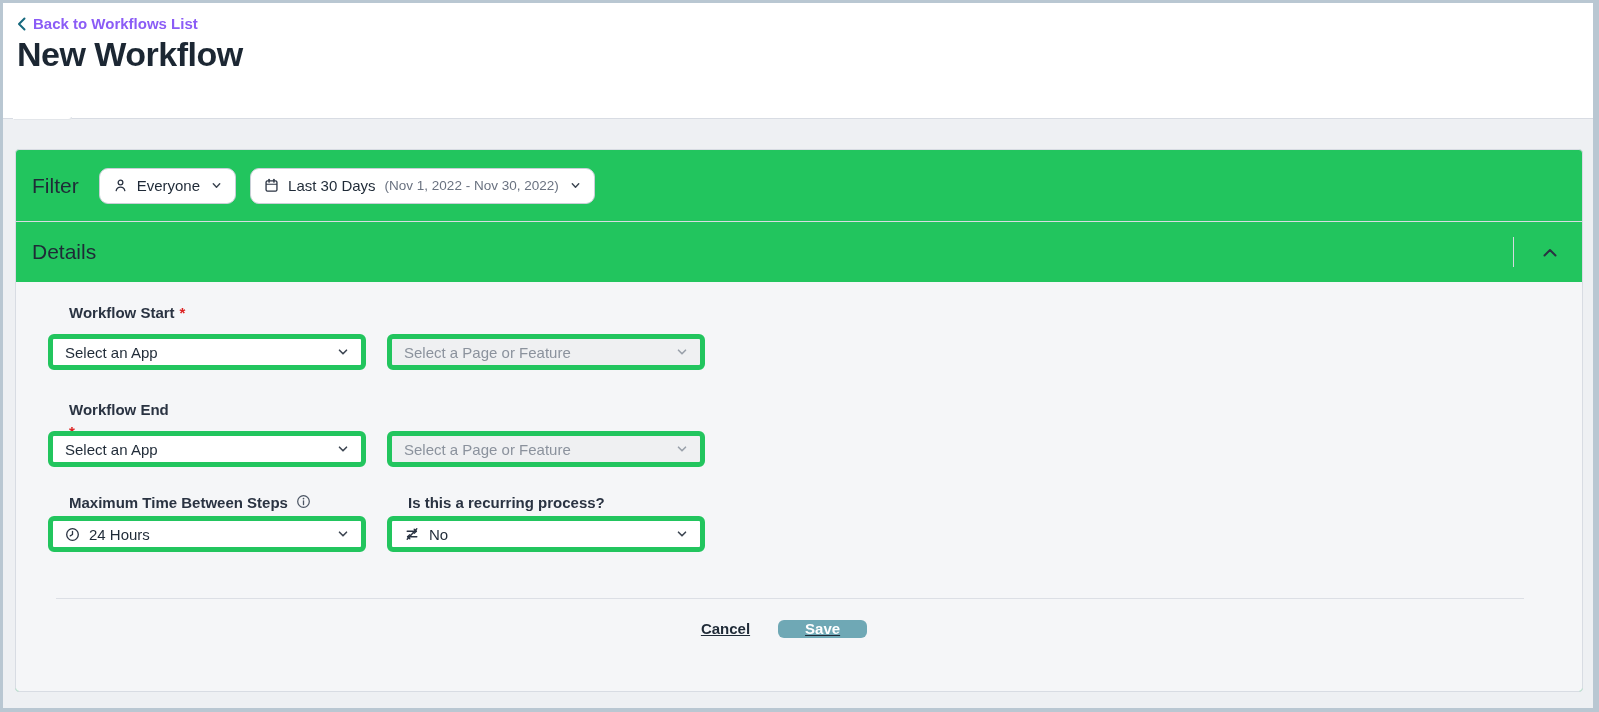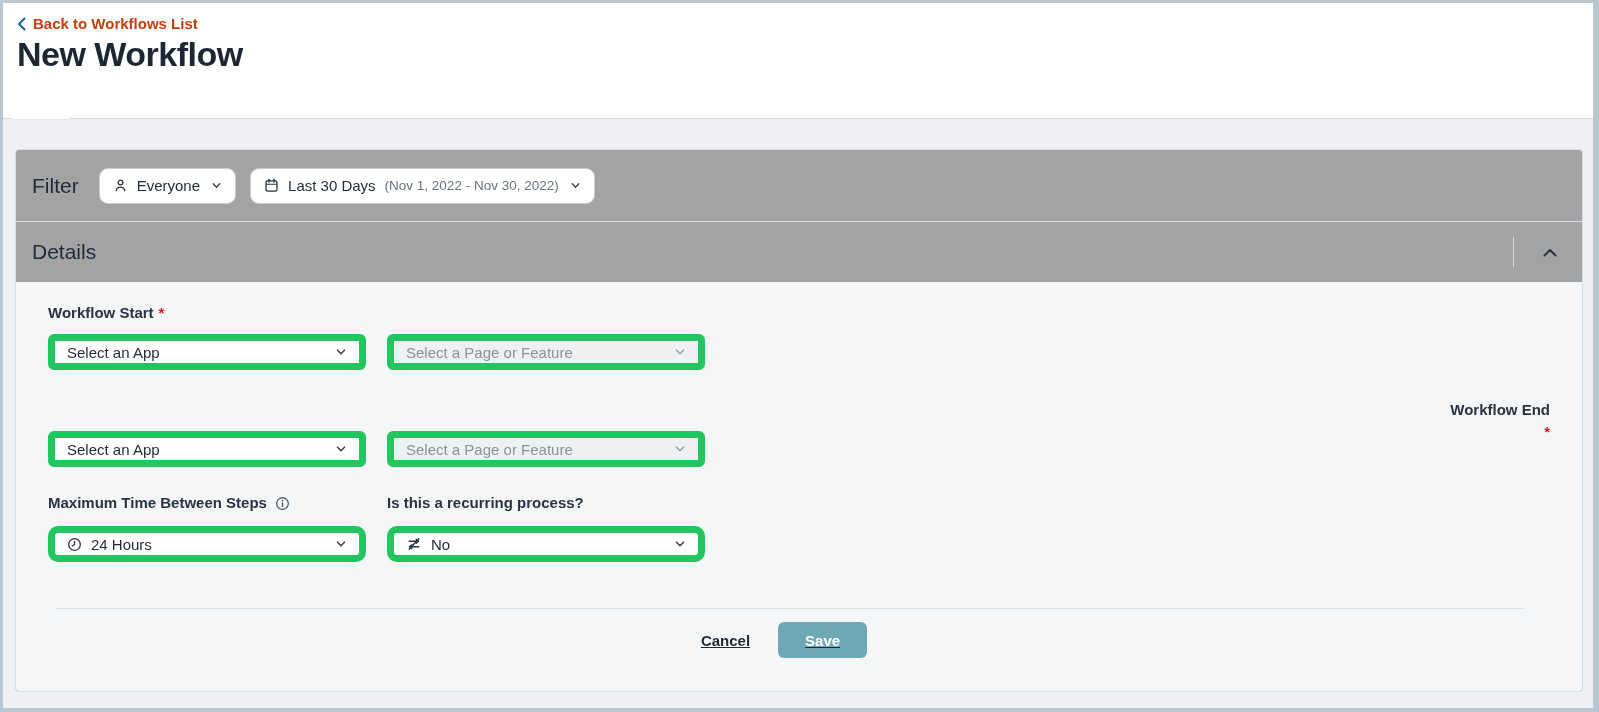--- a/index.html
+++ b/index.html
@@ -22,38 +22,38 @@
   
   .page-header {
     background: #ffffff;
     height: 116px;
     padding: 12px 0 0 14px;
     border-bottom: 1px solid #d8dce3;
     position: relative;
   }
   .back-link {
     display: inline-flex; align-items: center; gap: 7px;
-    color: #c2410c; font-size: 15px; font-weight: 700;
+    color: #8b5cf6; font-size: 15px; font-weight: 700;
     cursor: pointer; text-decoration: none;
   }
   .back-link svg { display: block; }
   .page-title {
     font-size: 34px; font-weight: 700; color: #1c2733;
     letter-spacing: -0.5px;
   }
   .header-tab-notch {
     position: absolute; left: 10px; bottom: -1px;
     width: 58px; height: 3px; background: #ffffff;
     border-bottom-right-radius: 6px;
     box-shadow: 1px 1px 0 #e3e6ea;
   }
   
   .page-body { padding: 30px 10px 0 12px; }
   .card {
-    background: #a3a3a3;
+    background: #22c55e;
     border: 1px solid #d8dce3;
     border-radius: 4px;
     width: 1568px;
     height: 543px;
     overflow: hidden;
   }
   
   .filter-row {
     height: 71px;
     display: flex; align-items: center;
@@ -90,62 +90,62 @@
   }
   
   .details-body {
     background: #f5f6f8;
     height: 410px;
     padding: 22px 32px 0 32px;
   }
   .field-label {
     font-size: 15px; font-weight: 700; color: #2a3342;
     height: 17px; line-height: 17px;
-    display: flex; align-items: flex-end; gap: 5px;
+    display: flex; align-items: flex-start; gap: 5px; margin-left: 21px;
   }
   .req { color: #dd2222; font-weight: 700; }
   .info-ico { color: #4b5563; display: inline-flex; margin-left: 3px; }
   .select-box {
     width: 318px; height: 36px;
-    border: 7px solid #22c55e; border-radius: 6px;
+    border: 5px solid #22c55e; border-radius: 6px;
     background: #ffffff;
     display: flex; align-items: center; gap: 9px;
     padding: 0 12px;
     font-size: 15px; color: #1f2a37;
     cursor: pointer; font-family: inherit;
   }
   .select-box .chev { margin-left: auto; color: #3d4652; display: flex; }
   .select-box .ico { color: #2a3342; display: flex; }
   .select-box.disabled {
     background: #eff0f2; color: #8b929d; cursor: default;
   }
   .select-box.disabled .chev { color: #9aa1ab; }
   .row-selects { display: flex; gap: 21px; margin-top: 13px; }
   .row2 { margin-top: 31px; flex-direction: column; }
   .row3 { margin-top: 27px; display: flex; gap: 21px; }
   .row3 .field { width: 318px; }
-  .row3 .select-box { margin-top: 15px; width: 318px; border-radius: 10px; }
+  .row3 .select-box { margin-top: 5px; width: 318px; }
   
   .footer-divider {
     border-top: 1px solid #dcdfe5;
     margin: 46px 26px 0 8px;
   }
   .details-footer {
     display: flex; align-items: center; justify-content: center;
     gap: 26px; padding: 13px 32px 0 0; text-decoration: underline;
   }
   .cancel-btn {
     background: none; border: none; cursor: pointer;
     font-size: 15px; font-weight: 700; color: #1f2a37;
     font-family: inherit; padding: 8px 2px;
   }
   .save-btn {
     background: #6fa8b5; color: #ffffff;
     border: none; border-radius: 6px; cursor: pointer;
-    height: 36px; padding: 0 27px;
+    height: 18px; padding: 0 27px;
     font-size: 15px; font-weight: 700; font-family: inherit;
   }
 </style>
 </head>
 <body>
 
 <div class="frame">
 
   <header class="page-header">
     <a class="back-link" href="#">

